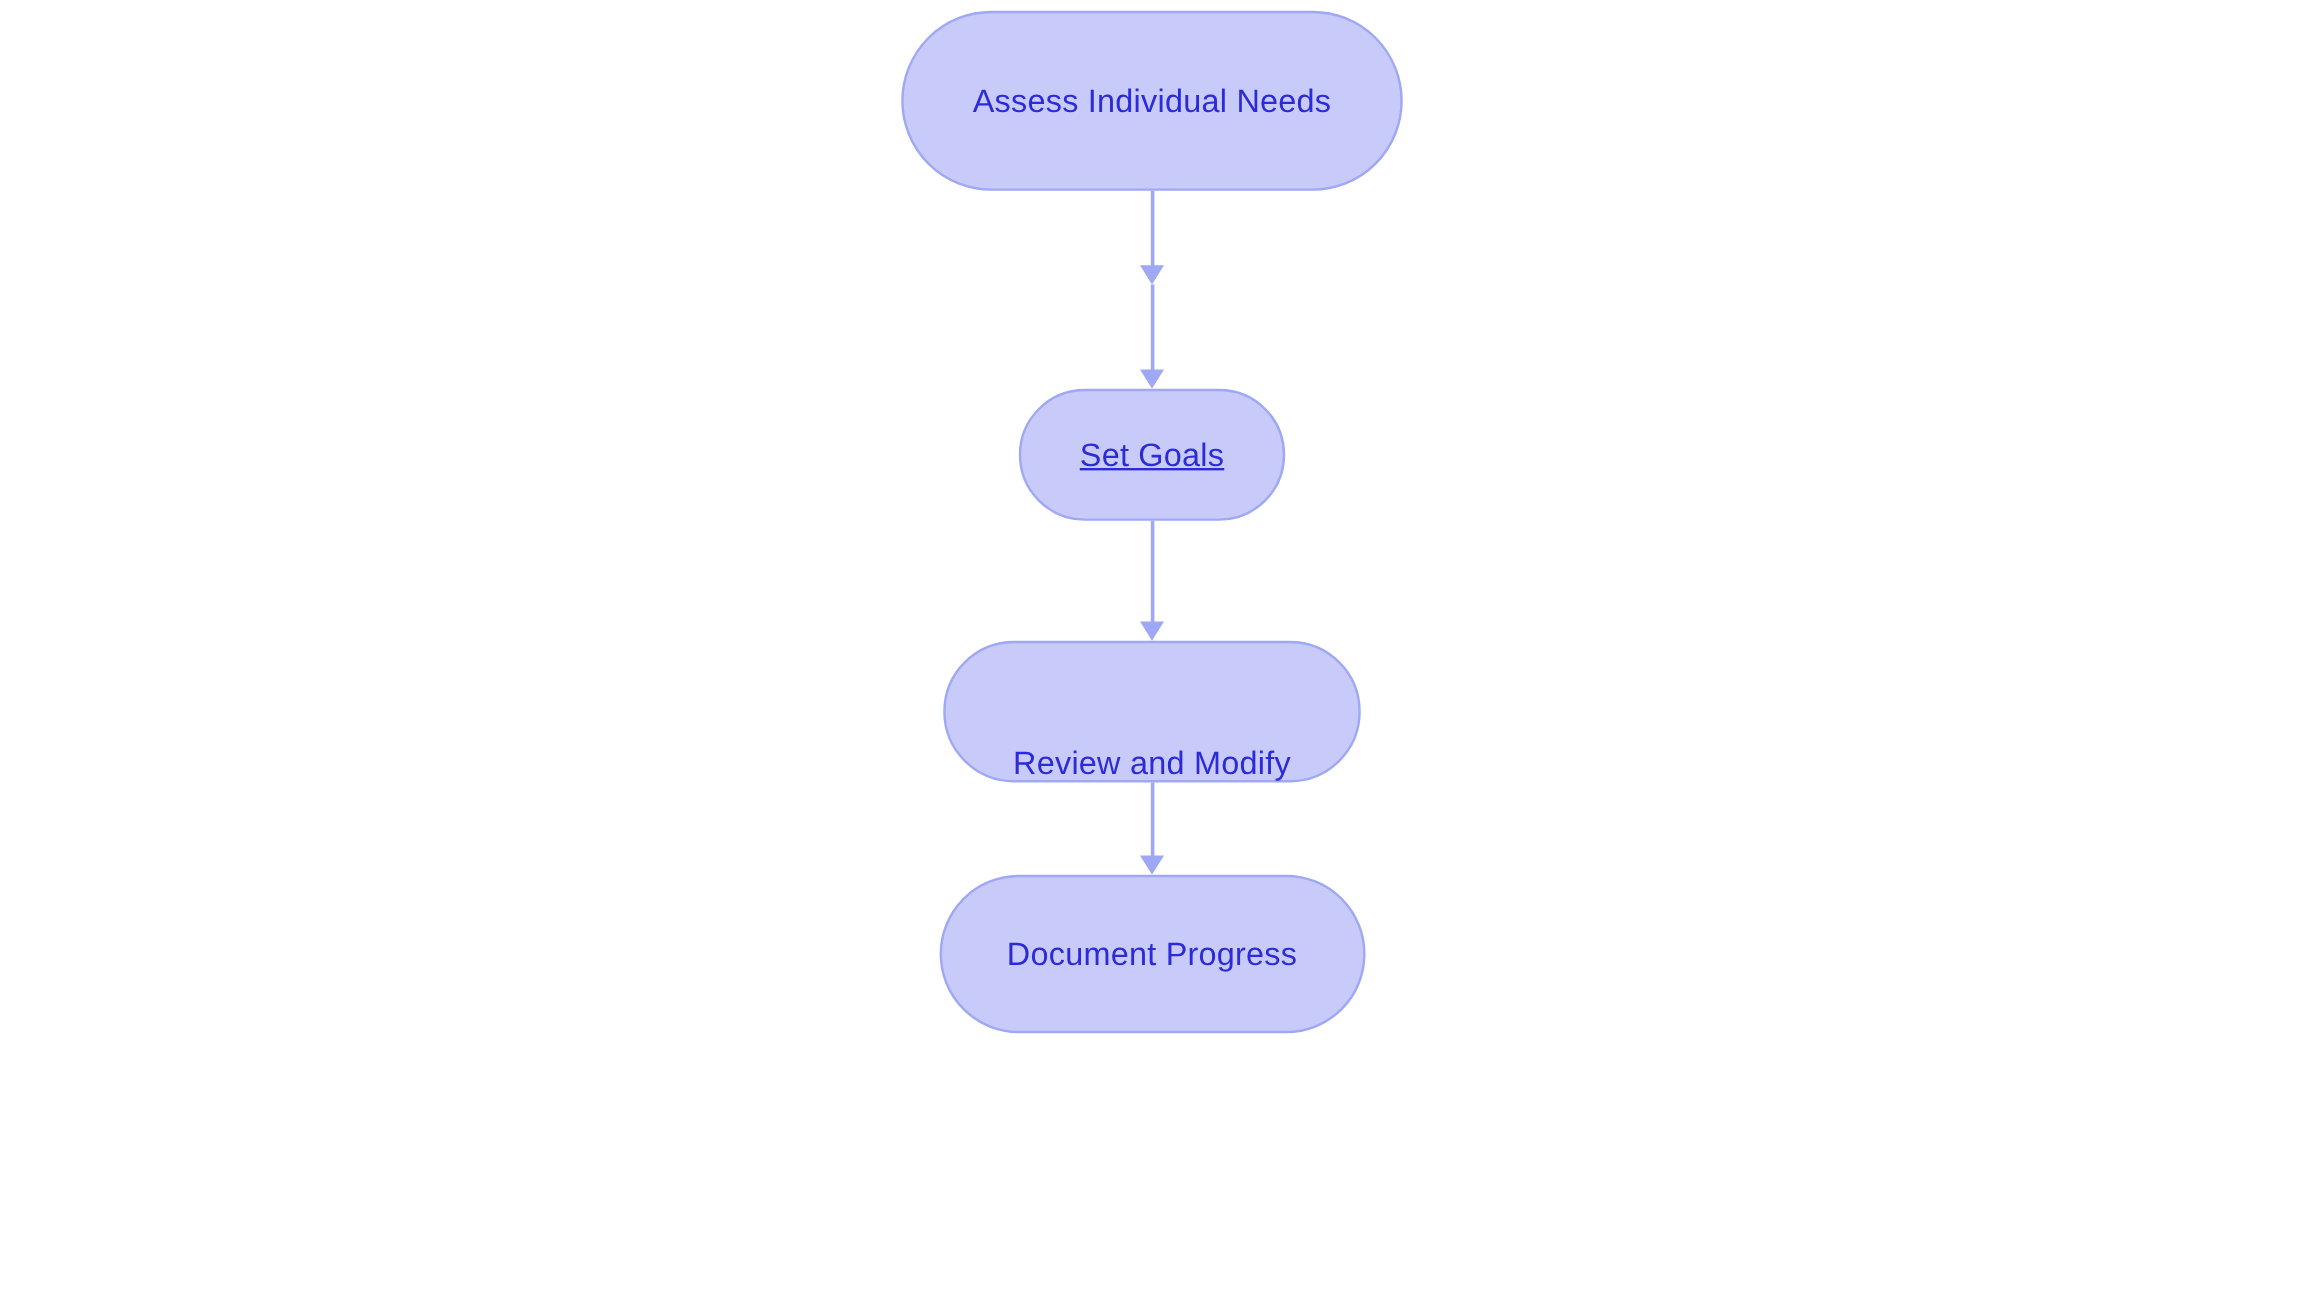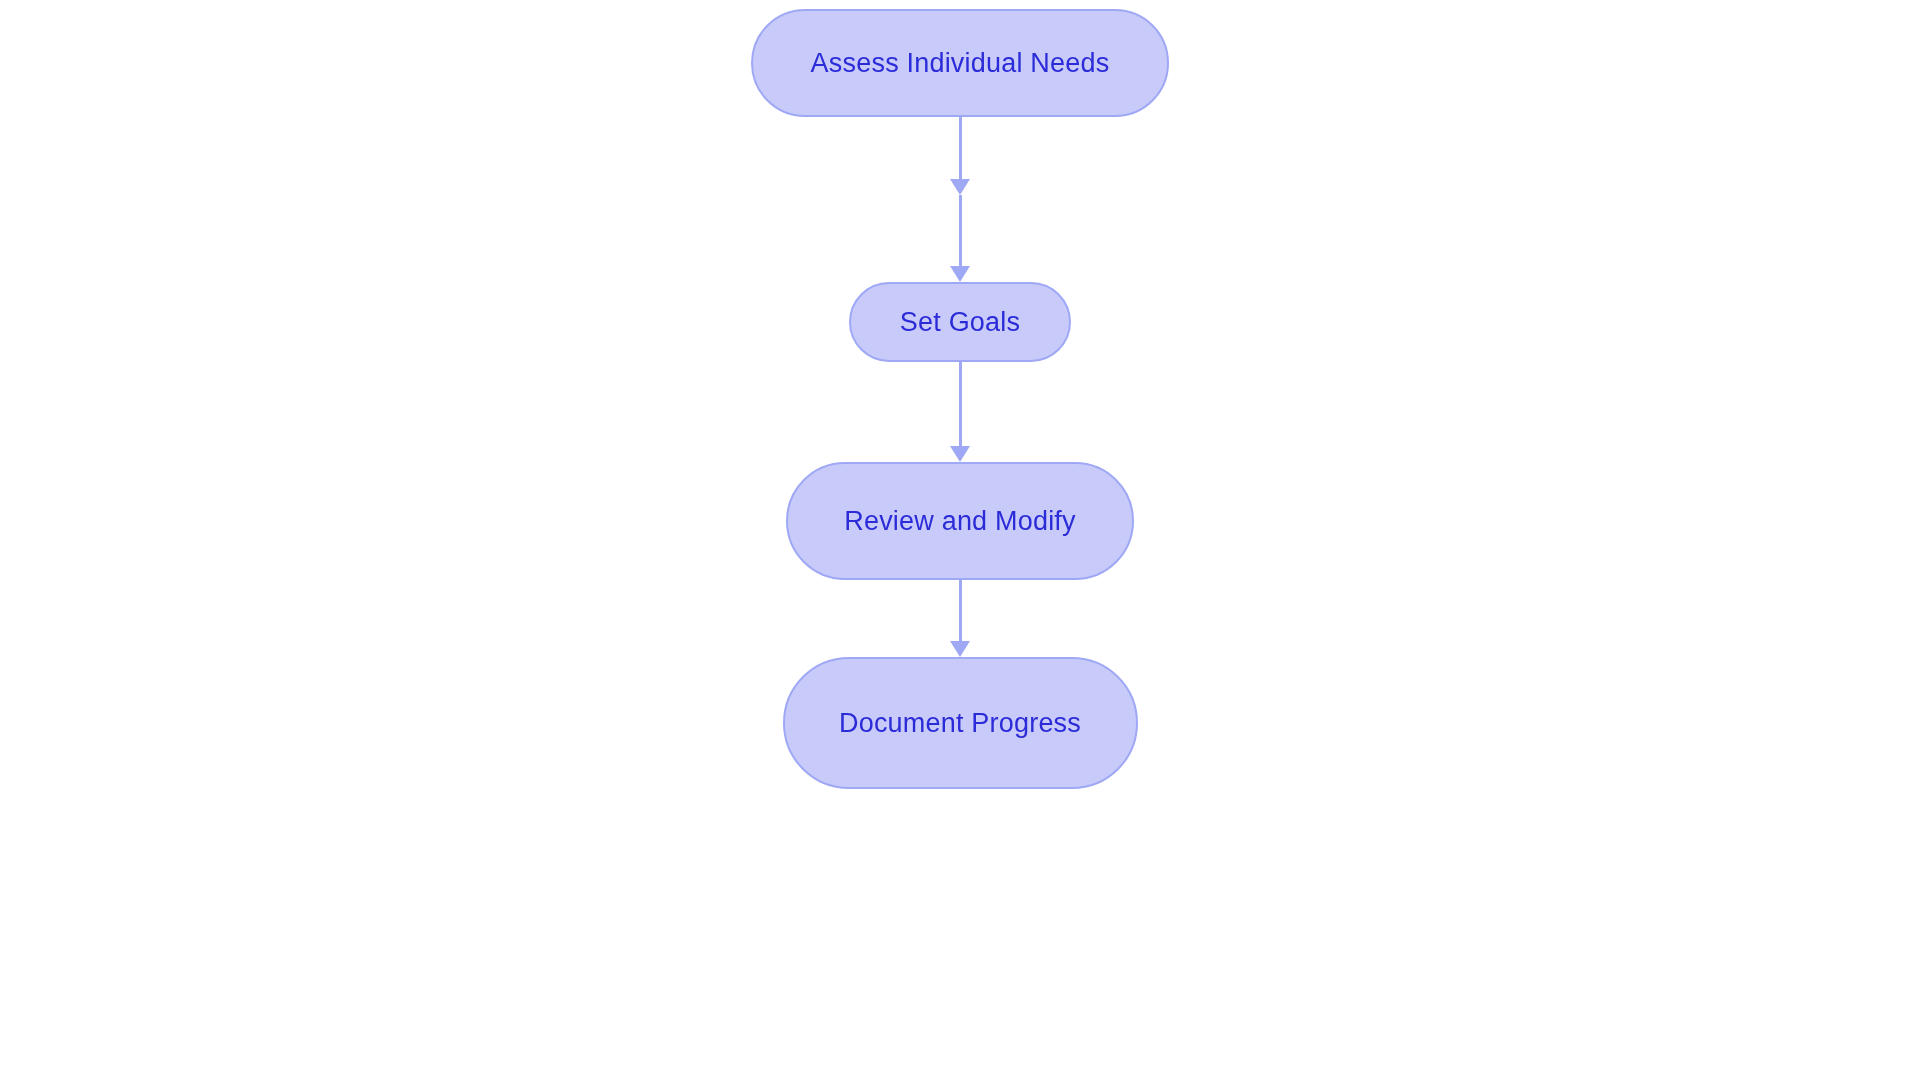--- a/index.html
+++ b/index.html
@@ -50,24 +50,24 @@
     line-height: 1;
   }
 
   .node-label {
     color: #2b2bd8;
     font-size: 27px;
     pointer-events: none;
   }
 
   
-  .node.n0 { width: 418px; height: 108px; }
+  .node.n0 { width: 418px; height: 150px; }
   .node.n1 { width: 418px; height: 123px; }
-  .node.n2 { width: 222px; height: 80px; }
-  .node.n3 { width: 348px; height: 118px; }
+  .node.n2 { width: 222px; height: 110px; text-decoration: underline; }
+  .node.n3 { width: 348px; height: 118px; align-items: flex-end; }
   .node.n4 { width: 355px; height: 132px; }
 
   .connector {
     position: relative;
     width: 20px;
     display: flex;
     flex-direction: column;
     align-items: center;
     justify-content: flex-start;
   }

